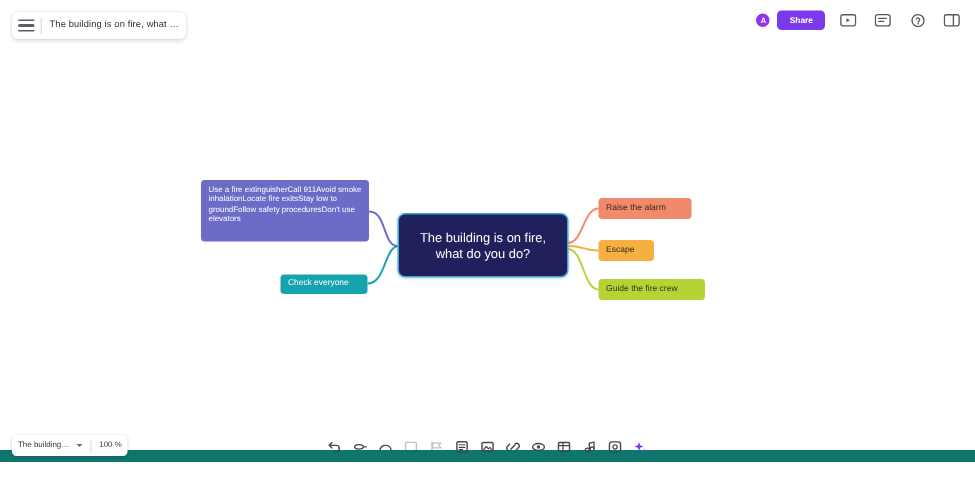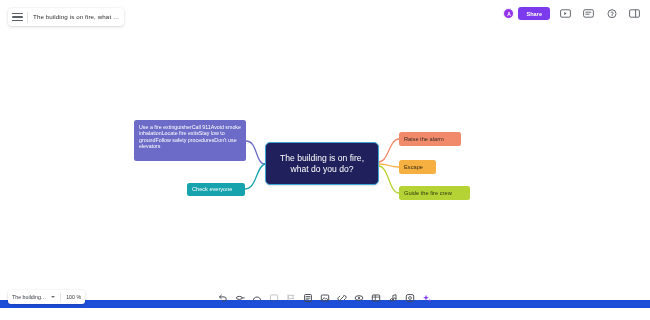--- a/index.html
+++ b/index.html
@@ -5,21 +5,21 @@
   * { box-sizing: border-box; margin: 0; padding: 0; }
   html, body {
     width: 650px; height: 320px;
     overflow: hidden;
     font-family: "Liberation Sans", sans-serif;
     background: #ffffff;
   }
   #app {
     position: relative;
     width: 650px; height: 308px;
-    background: #1d4ed8;
+    background: #0f766e;
   }
 
   
   .topbar {
     position: absolute; top: 0; left: 0;
     width: 650px; height: 34px;
     background: #ffffff;
     z-index: 20;
   }
   .title-pill {

